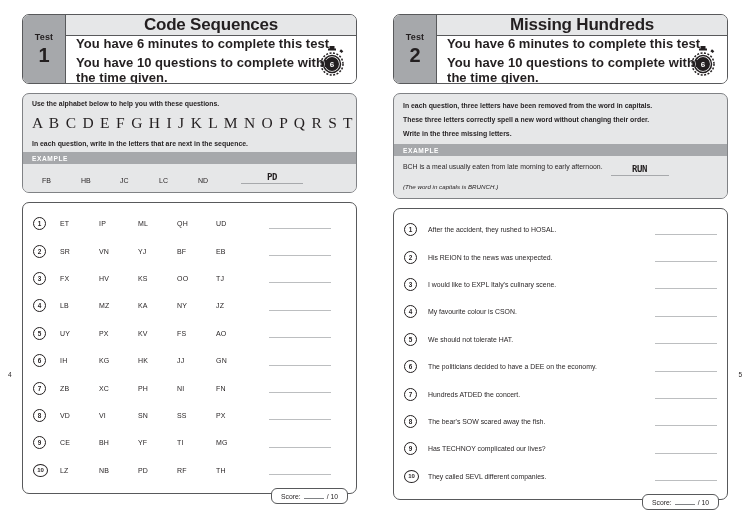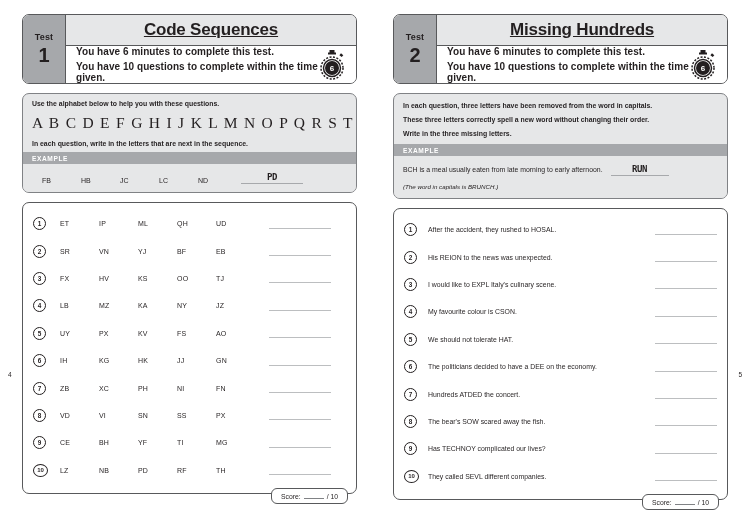--- a/index.html
+++ b/index.html
@@ -66,21 +66,20 @@
     display: flex;
     flex-direction: column;
   }
   .header-title-bar {
     background: #e6e7e8;
     border-bottom: 1.4px solid #58595b;
     height: 30px;
     display: flex;
     align-items: center;
     justify-content: center;
-    text-decoration: underline;
   }
   .header-title-bar .title {
     font-size: 17px;
     font-weight: 700;
     letter-spacing: -0.2px;
     color: #231f20;
   }
   .header-body {
     flex: 1;
     display: flex;
@@ -88,21 +87,21 @@
     position: relative;
     padding: 0 10px;
     background: #ffffff;
   }
   .header-lines {
     display: flex;
     flex-direction: column;
     gap: 4px;
   }
   .header-lines .hline {
-    font-size: 10px;
+    font-size: 13px;
     font-weight: 700;
     color: #231f20;
     letter-spacing: .05px;
   }
   .stopwatch {
     position: absolute;
     right: 10px;
     top: 50%;
     transform: translateY(-50%);
     width: 28px; height: 30px;
@@ -176,21 +175,21 @@
     bottom: 1px;
     font-size: 9px;
     font-weight: 700;
     font-family: "DejaVu Sans Mono", monospace;
     color: #231f20;
     letter-spacing: -0.4px;
   }
   
   .ex-ml-row {
     display: flex;
-    align-items: center;
+    align-items: flex-start;
   }
   .ex-ml-row .ex-q {
     font-size: 6.9px;
     color: #231f20;
     flex: 0 0 auto;
   }
   .ex-ml-note {
     font-size: 6.2px;
     font-style: italic;
     color: #231f20;

